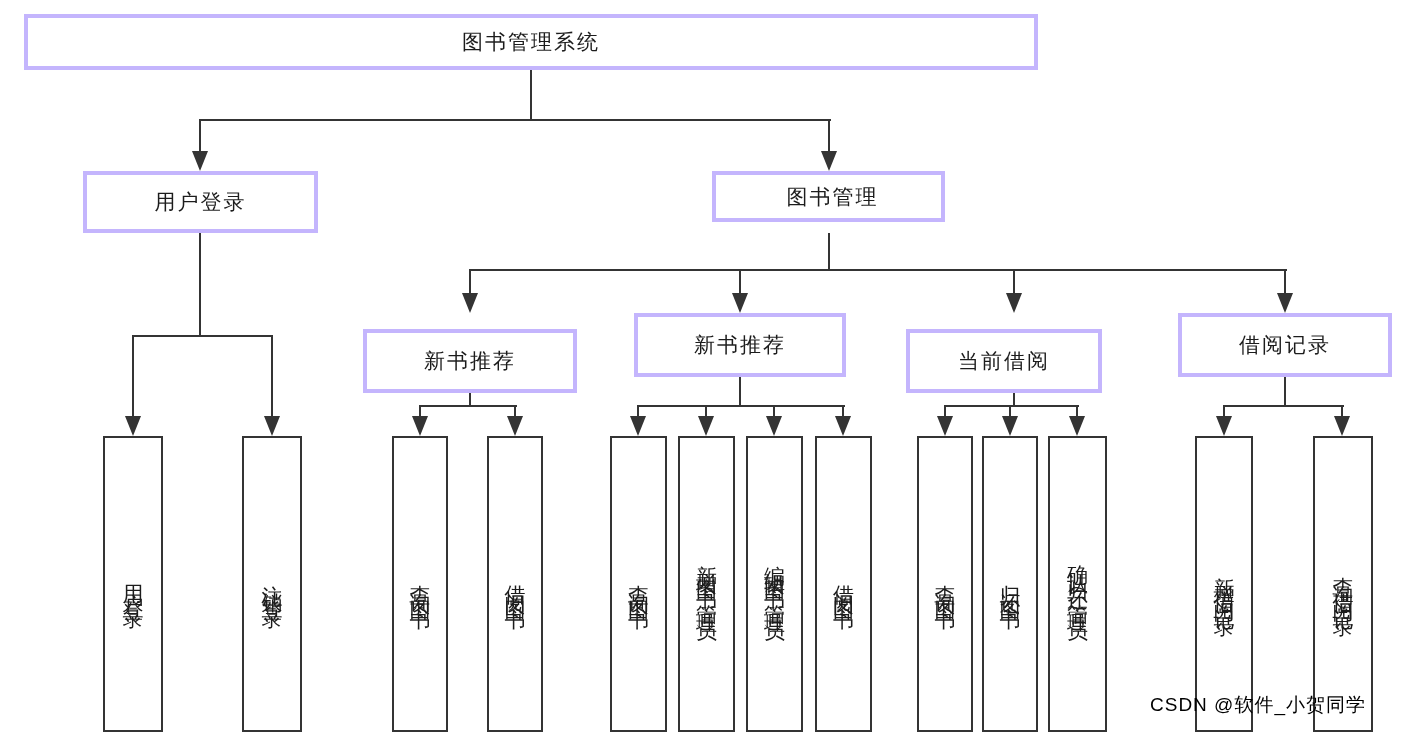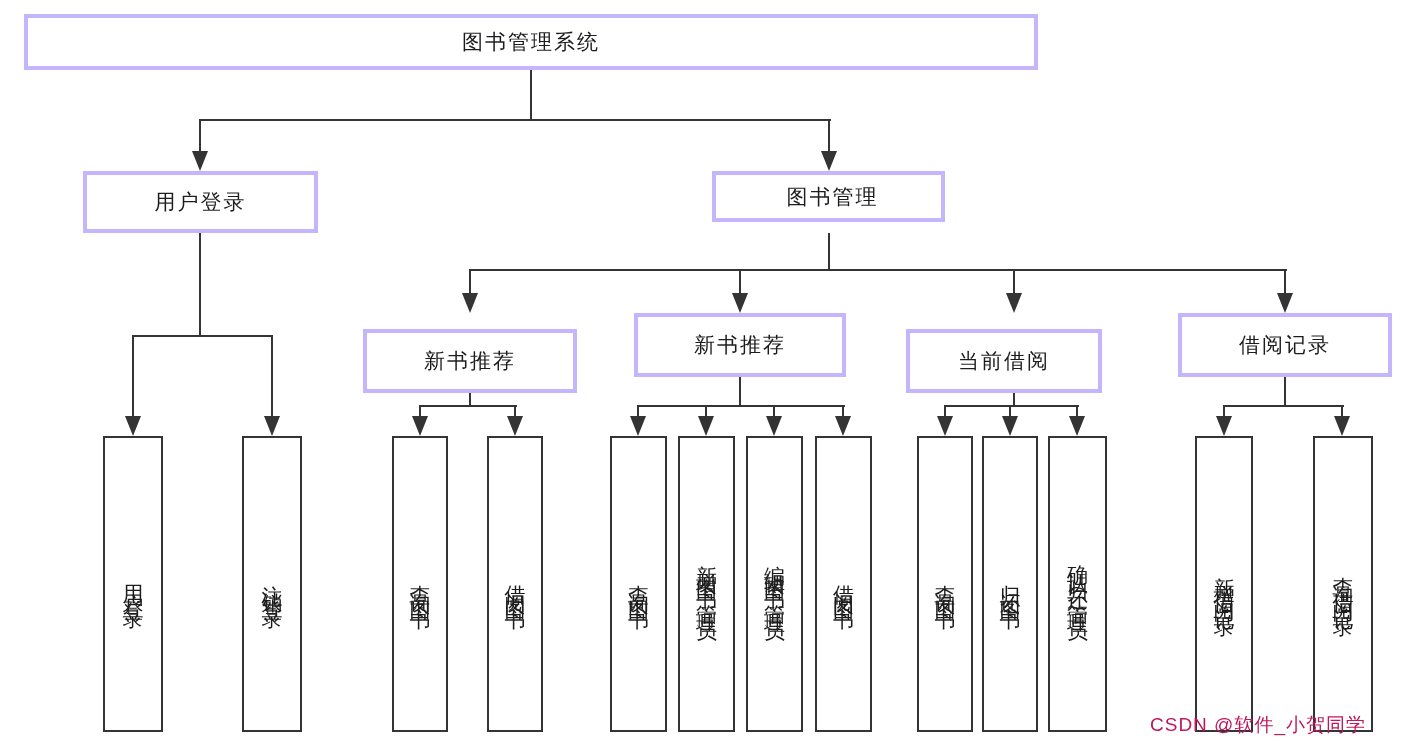--- a/index.html
+++ b/index.html
@@ -27,22 +27,22 @@
     z-index: 2;
   }
   .hl, .vl { position: absolute; background: #343434; z-index: 1; }
   .ah {
     position: absolute; width: 0; height: 0; z-index: 1;
     border-left: 8px solid transparent;
     border-right: 8px solid transparent;
     border-top: 20px solid #343434;
   }
   .watermark {
-    position: absolute; left: 1150px; top: 712px;
-    font-size: 19px; color: #be185d; letter-spacing: 1px;
+    position: absolute; left: 1150px; top: 692px;
+    font-size: 19px; color: #000000; letter-spacing: 1px;
     z-index: 5; white-space: nowrap;
   }
 </style>
 </head>
 <body>
 
 <div class="stage">
 
   <div class="box" style="left:24px; top:14px; width:1014px; height:56px;">
     <span>图书管理系统</span>

